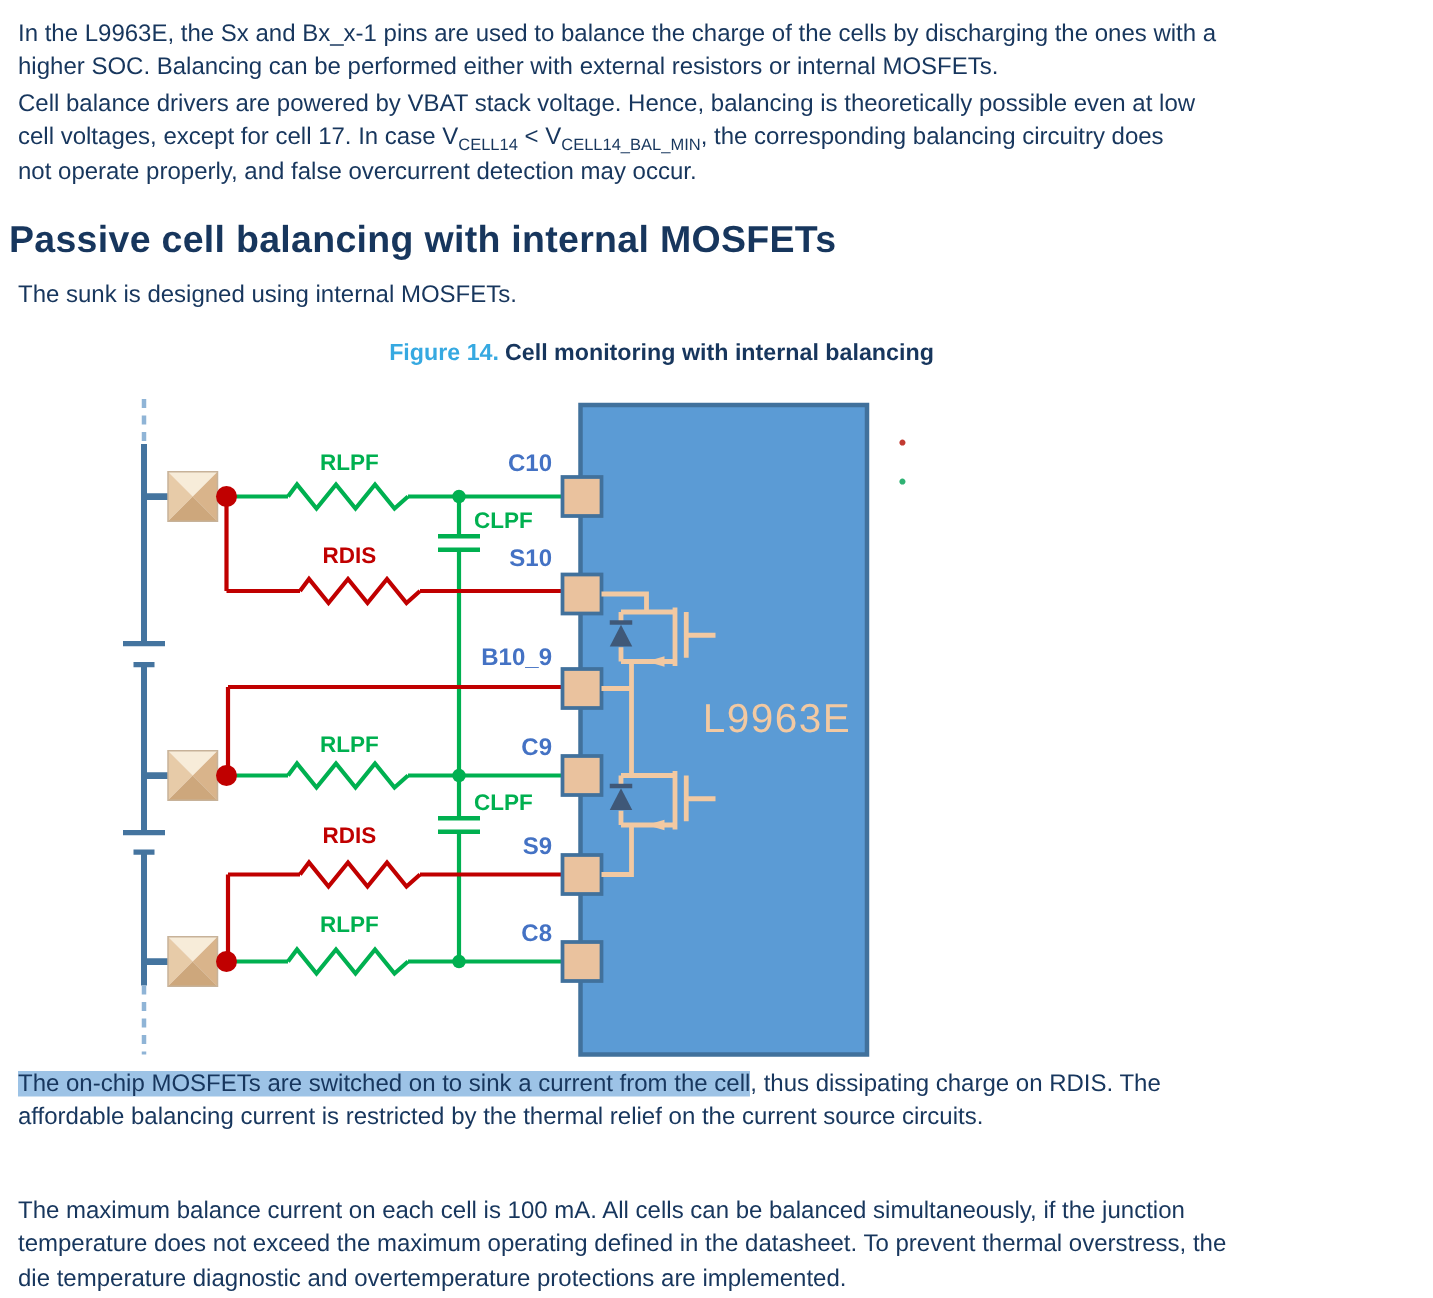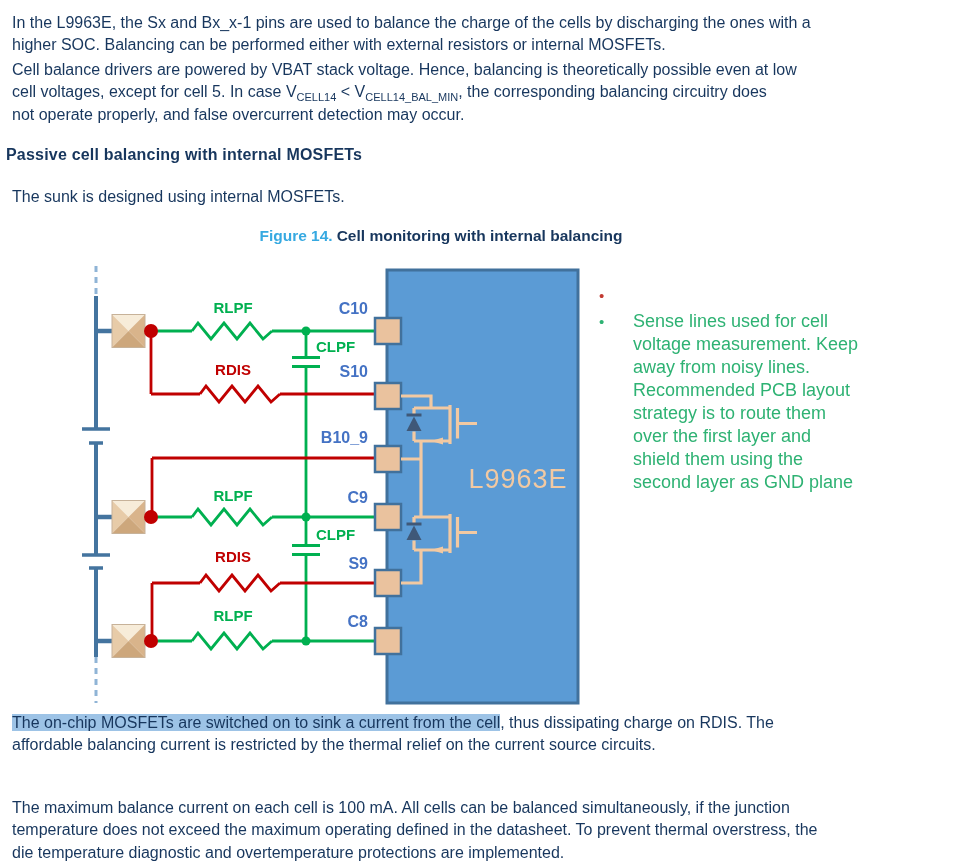--- a/index.html
+++ b/index.html
@@ -17,21 +17,21 @@
   }
   .abs{position:absolute;}
   p{margin:6px;}
   .body-text{
     left:6px;width:944px;font-size:16px;line-height:22.4px;
     white-space:pre-line;color:var(--body-text);
   }
   .p1{top:6px;} .p2{top:53px;}
   sub.subsc{font-size:11px;line-height:0;}
   .heading{
-    left:6px;top:146px;font-size:16px;font-weight:bold;color:var(--body-text);
+    left:6px;top:146px;font-size:25px;font-weight:bold;color:var(--body-text);
     margin:0;letter-spacing:0.2px;
   }
   .sub-body{top:180px;}
   .caption{left:0;top:227px;width:882px;text-align:center;font-size:15.5px;font-weight:bold;}
   .cap-label{color:var(--figure-label-blue);}
   .cap-text{color:var(--body-text);margin-left:4px;}
   .circuit{left:80px;top:262px;}
   .bullets{left:592px;top:284px;width:312px;}
   .bullet{display:flex;align-items:flex-start;}
   .bullet + .bullet{margin-top:3px;}
@@ -64,21 +64,21 @@
 </style>
 </head>
 <body>
 
 <div>
 
   <p class="abs body-text p1">In the L9963E, the Sx and Bx_x-1 pins are used to balance the charge of the cells by discharging the ones with a
 higher SOC. Balancing can be performed either with external resistors or internal MOSFETs.</p>
 
   <p class="abs body-text p2"><span>Cell balance drivers are powered by VBAT stack voltage. Hence, balancing is theoretically possible even at low
-cell voltages, except for cell 5. In case V</span><sub class="subsc">CELL14</sub><span> &lt; V</span><sub class="subsc">CELL14_BAL_MIN</sub><span>, the corresponding balancing circuitry does
+cell voltages, except for cell 17. In case V</span><sub class="subsc">CELL14</sub><span> &lt; V</span><sub class="subsc">CELL14_BAL_MIN</sub><span>, the corresponding balancing circuitry does
 not operate properly, and false overcurrent detection may occur.</span></p>
 
   <h1 class="abs heading">Passive cell balancing with internal MOSFETs</h1>
 
   <p class="abs body-text sub-body">The sunk is designed using internal MOSFETs.</p>
 
   <div class="abs caption">
     <span class="cap-label">Figure 14.</span><span class="cap-text">Cell monitoring with internal balancing</span>
   </div>
 
@@ -165,28 +165,20 @@
 
     <text class="chip-label" x="518" y="488" text-anchor="middle">L9963E</text>
   </svg>
 
   <div class="abs bullets">
     <div class="bullet" style="color: rgb(194, 58, 49);">
       <span class="dot">•</span>
     </div>
     <div class="bullet" style="color: rgb(46, 178, 115);">
       <span class="dot">•</span>
-      <span class="btext">Sense lines used for cell
-voltage measurement. Keep
-away from noisy lines.
-Recommended PCB layout
-strategy is to route them
-over the first layer and
-shield them using the
-second layer as GND plane</span>
     </div>
   </div>
 
   <p class="abs body-text bp1"><span class="hl">The on-chip MOSFETs are switched on to sink a current from the cell</span><span>, thus dissipating charge on RDIS. The
 affordable balancing current is restricted by the thermal relief on the current source circuits.</span></p>
 
   <p class="abs body-text bp2">The maximum balance current on each cell is 100 mA. All cells can be balanced simultaneously, if the junction
 temperature does not exceed the maximum operating defined in the datasheet. To prevent thermal overstress, the
 die temperature diagnostic and overtemperature protections are implemented.</p>
 

